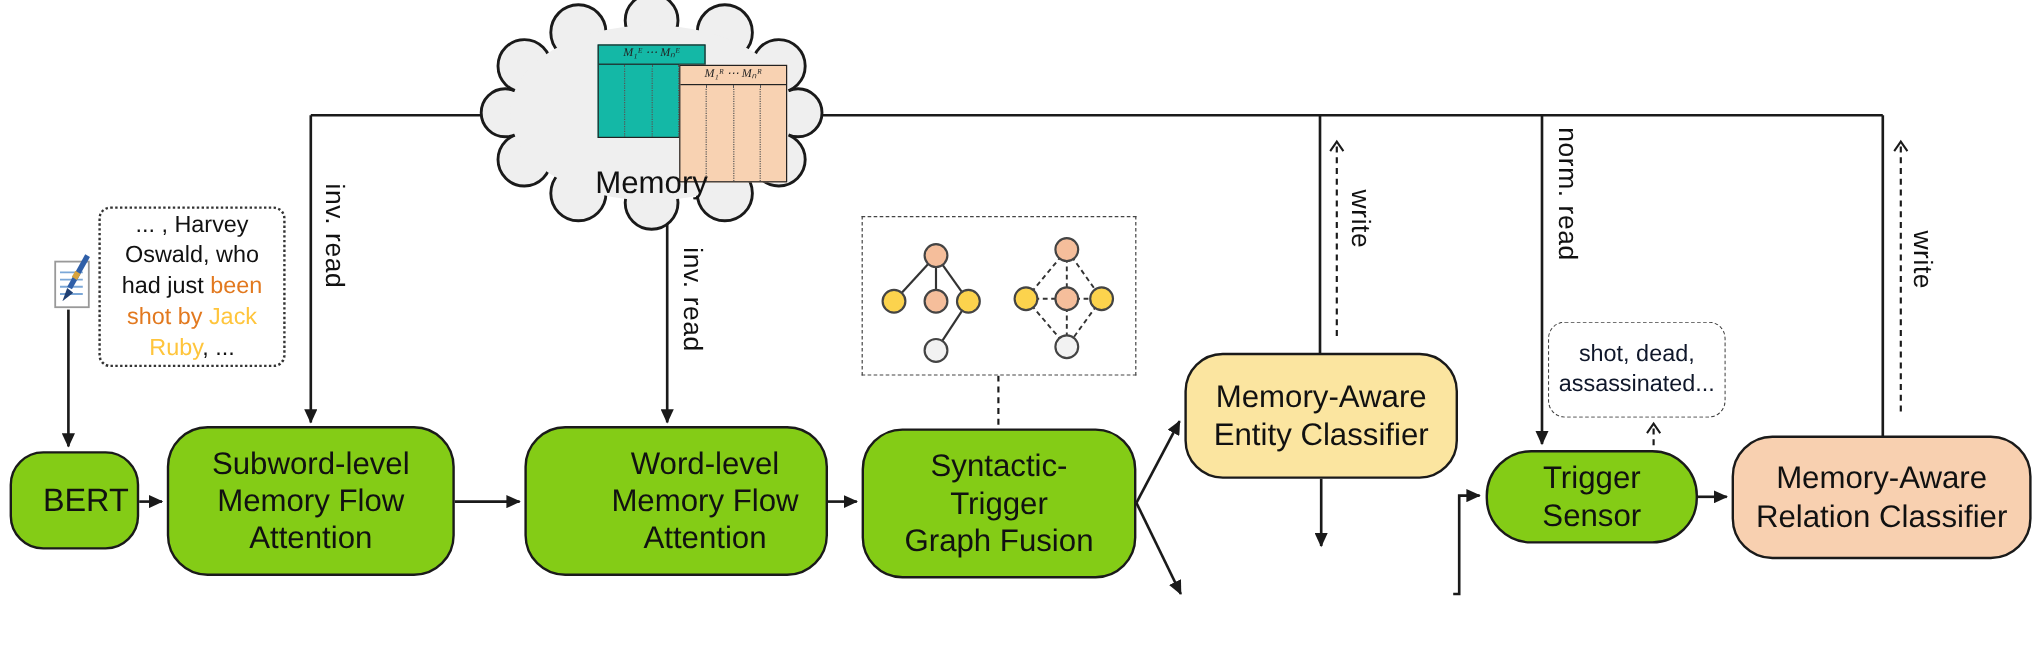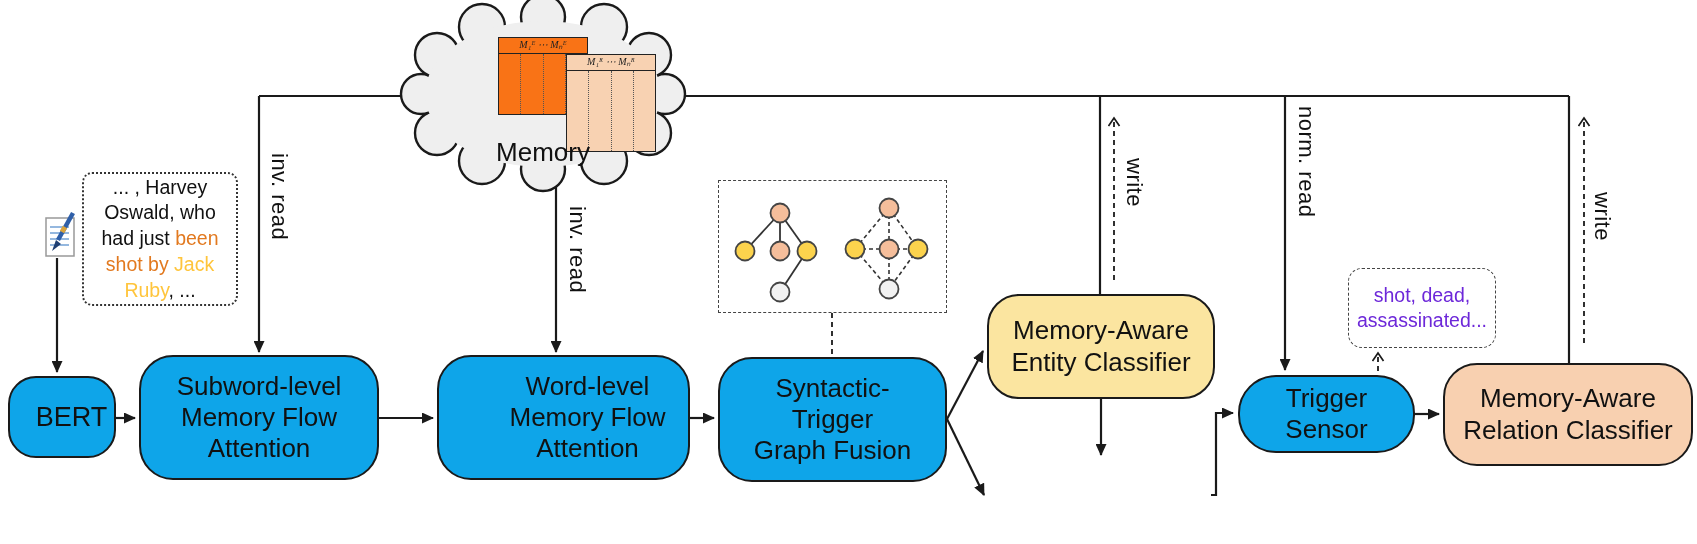--- a/index.html
+++ b/index.html
@@ -3,21 +3,21 @@
 <meta charset="utf-8">
 <style>
   html,body{margin:0;padding:0;background:#ffffff;}
   #canvas{
     position:relative;width:1697px;height:544px;overflow:hidden;background:#ffffff;
     font-family:"Liberation Sans", sans-serif;color:#111;
   }
   #wires{position:absolute;left:0;top:0;z-index:1;}
   .node{
     position:absolute;box-sizing:border-box;z-index:3;
-    background:#0ea5e9;border:2.5px solid #1a1a1a;
+    background:#84cc16;border:2.5px solid #1a1a1a;
     display:flex;align-items:center;justify-content:center;
     text-align:center;font-size:26px;line-height:1.2;color:#111;
   }
   .node span{white-space:pre-line;}
   .n-bert{left:8px;top:376px;width:108px;height:82px;border-radius:28px;font-size:27px;padding-left:19px;}
   .n-subword{left:139px;top:355px;width:240px;height:125px;border-radius:34px;}
   .n-word{left:437px;top:355px;width:253px;height:125px;border-radius:34px;padding-left:48px;}
   .n-fusion{left:718px;top:357px;width:229px;height:125px;border-radius:34px;}
   .n-entity{left:987px;top:294px;width:228px;height:105px;border-radius:32px;background:#FBE5A0;}
   .n-filter{left:988px;top:459px;width:226px;height:80px;border-radius:40px;}
@@ -34,40 +34,40 @@
   .lbl-write2{left:1589px;top:192px;}
   .snippet{
     position:absolute;z-index:3;left:82px;top:172px;width:156px;height:134px;box-sizing:border-box;
     border:2px dotted #333;border-radius:10px;
     display:flex;align-items:center;justify-content:center;text-align:center;
     font-size:19.5px;line-height:1.32;padding:2px 6px;
   }
   .t-orange{color:#E2791F;}
   .t-yellow{color:#FFC53C;}
   .triggerwords{
-    position:absolute;z-index:3;left:1348px;top:268px;width:148px;height:80px;box-sizing:border-box;
+    position:absolute;z-index:3;left:1290px;top:268px;width:148px;height:80px;box-sizing:border-box;
     border:1.8px dashed #444;border-radius:14px;
     display:flex;align-items:center;justify-content:center;text-align:center;
-    font-size:19.5px;line-height:1.3;color:#6d28d9;white-space:pre-line;
+    font-size:19.5px;line-height:1.3;color:#0f172a;white-space:pre-line;
   }
   .graphbox{
     position:absolute;z-index:3;left:718px;top:180px;width:229px;height:133px;box-sizing:border-box;
     border:1.8px dashed #444;background:#fff;
   }
   .cloud{position:absolute;z-index:2;left:393px;top:-3px;width:300px;height:198px;}
   .memtable{position:absolute;box-sizing:border-box;border:1.6px solid #222;z-index:2;}
   .memtable .hd{
     box-sizing:border-box;border-bottom:1.6px solid #222;height:16px;line-height:14px;
     font-family:"Liberation Serif", serif;font-style:italic;font-size:10px;text-align:center;color:#222;
     overflow:hidden;white-space:nowrap;
   }
   .memtable .bd{display:flex;height:calc(100% - 16px);}
   .memtable .bd i{flex:1;}
   .memtable .bd i:not(:last-child){border-right:1.6px dotted #555;}
-  .mt-entity{left:105px;top:40px;width:90px;height:78px;background:#f97316;}
+  .mt-entity{left:105px;top:40px;width:90px;height:78px;background:#14b8a6;}
   .mt-relation{left:157px;top:57px;width:90px;height:98px;background:#F8D2B2;z-index:3;margin-left:16px;}
   .memlabel{position:absolute;left:0;top:140px;width:100%;text-align:center;font-size:26px;color:#111;z-index:3;}
   .docicon{position:absolute;z-index:3;left:38px;top:210px;width:42px;height:52px;}
 </style>
 </head>
 <body>
 
 <div id="canvas">
 
   <svg id="wires" width="1697" height="544" viewBox="0 0 1697 544">

